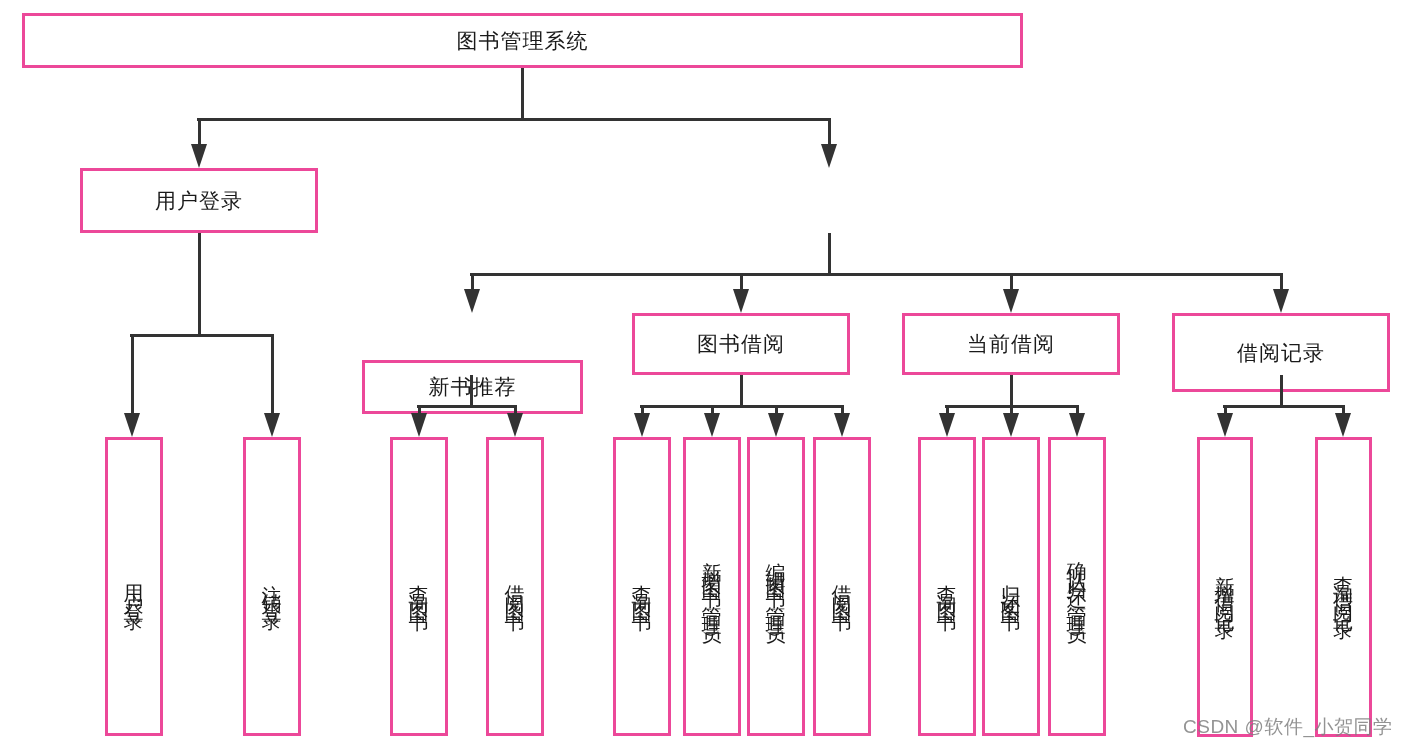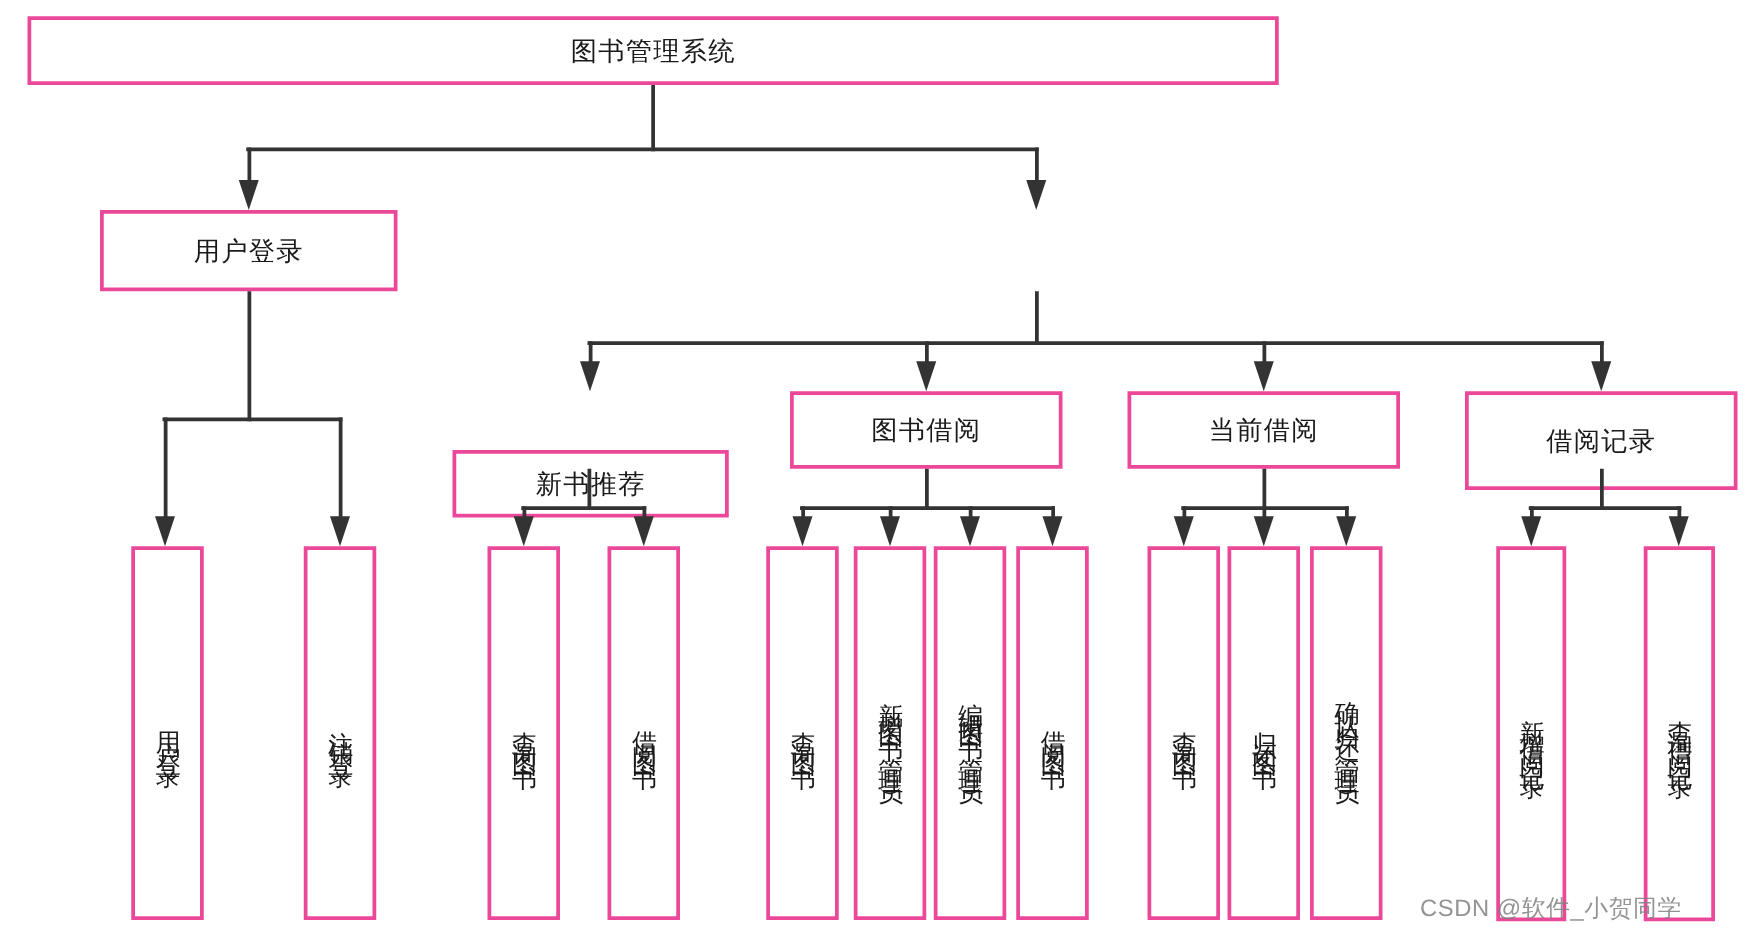--- a/index.html
+++ b/index.html
@@ -54,21 +54,21 @@
   .leaf{top:437px;width:58px;height:299px;}
   .l1 {left:105px;}  .l2 {left:243px;}
   .l3 {left:390px;}  .l4 {left:486px;}
   .l5 {left:613px;}  .l6 {left:683px;}
   .l7 {left:747px;}  .l8 {left:813px;}
   .l9 {left:918px;}  .l10{left:982px;}
   .l11{left:1048px;}
   .l12{left:1197px;width:56px;height:300px;}
   .l13{left:1315px;width:57px;height:300px;}
   .watermark{
-    position:absolute;left:1136px;top:714px;
+    position:absolute;left:1183px;top:714px;
     font-size:19px;color:rgba(128,128,128,0.85);
     letter-spacing:0.5px;white-space:nowrap;
   }
 </style>
 </head>
 <body>
 
 <div id="canvas">
 
   <div class="box n-root">图书管理系统</div>

